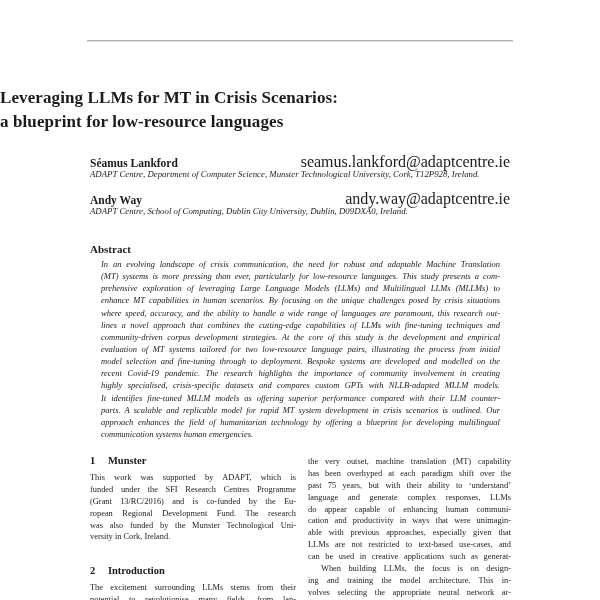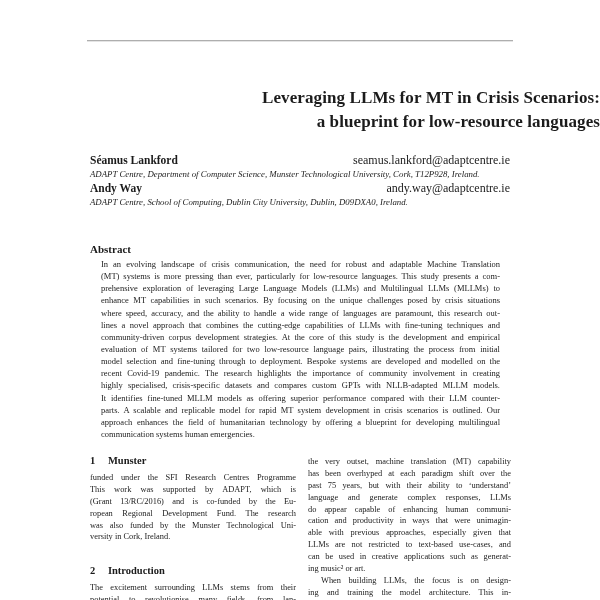--- a/index.html
+++ b/index.html
@@ -13,39 +13,40 @@
     color: #1b1b1b;
     position: relative;
   }
   .page-top-border {
     position: absolute; top: 40px; left: 87px; width: 426px; height: 1px;
     background: #aeaeae;
     box-shadow: 0 1px 0 #e4e4e4;
   }
   .title-block {
     position: absolute; top: 86px; left: 0; width: 600px;
-    text-align: right; font-weight: bold; font-size: 17px; line-height: 24px;
+    text-align: left; font-weight: bold; font-size: 17px; line-height: 24px;
     letter-spacing: 0.1px;
   }
   .authors-block { position: absolute; top: 153px; left: 90px; width: 420px; }
   .author-row {
     display: flex; justify-content: space-between; align-items: baseline;
     height: 13px;
   }
   .author-name { font-weight: bold; font-size: 11.5px; }
-  .author-email { font-size: 12px; }
+  .author-email { font-size: 16px; }
   .author-affil { font-size: 8.8px; height: 11px; margin-top: 3px; font-style: italic; }
-  .author-row.second { margin-top: 1px; }
+  .author-row.second { margin-top: 10px; }
   .abstract-heading {
     position: absolute; top: 243px; left: 90px;
     font-weight: bold; font-size: 11px;
   }
   .abstract-body {
     position: absolute; top: 258px; left: 101px; width: 399px;
     font-size: 8.5px;
+    font-style: italic;
   }
   .abstract-body .tline { line-height: 12.15px; height: 12.15px; }
   .tline { white-space: normal; overflow: hidden; }
   .just { text-align: justify; text-align-last: justify; }
   .col-left  { position: absolute; top: 455px; left: 90px;  width: 206px; }
   .col-right { position: absolute; top: 456px; left: 308px; width: 203px; }
   .col-left .tline, .col-right .tline { font-size: 8.4px; line-height: 11.9px; height: 11.9px; }
   .section-heading {
     font-weight: bold; font-size: 10.5px; height: 13px; margin-bottom: 4px;
   }
@@ -76,43 +77,43 @@
     <span class="author-email">andy.way@adaptcentre.ie</span>
   </div>
   <div class="author-affil">ADAPT Centre, School of Computing, Dublin City University, Dublin, D09DXA0, Ireland.</div>
 </div>
 
 <div class="abstract-heading">Abstract</div>
 <div class="abstract-body">
     <div class="tline just">In an evolving landscape of crisis communication, the need for robust and adaptable Machine Translation</div>
     <div class="tline just">(MT) systems is more pressing than ever, particularly for low-resource languages. This study presents a com-</div>
     <div class="tline just">prehensive exploration of leveraging Large Language Models (LLMs) and Multilingual LLMs (MLLMs) to</div>
-    <div class="tline just">enhance MT capabilities in such scenarios. By focusing on the unique challenges posed by crisis situations</div>
+    <div class="tline just">enhance MT capabilities in human scenarios. By focusing on the unique challenges posed by crisis situations</div>
     <div class="tline just">where speed, accuracy, and the ability to handle a wide range of languages are paramount, this research out-</div>
     <div class="tline just">lines a novel approach that combines the cutting-edge capabilities of LLMs with fine-tuning techniques and</div>
     <div class="tline just">community-driven corpus development strategies. At the core of this study is the development and empirical</div>
     <div class="tline just">evaluation of MT systems tailored for two low-resource language pairs, illustrating the process from initial</div>
     <div class="tline just">model selection and fine-tuning through to deployment. Bespoke systems are developed and modelled on the</div>
     <div class="tline just">recent Covid-19 pandemic. The research highlights the importance of community involvement in creating</div>
     <div class="tline just">highly specialised, crisis-specific datasets and compares custom GPTs with NLLB-adapted MLLM models.</div>
     <div class="tline just">It identifies fine-tuned MLLM models as offering superior performance compared with their LLM counter-</div>
     <div class="tline just">parts. A scalable and replicable model for rapid MT system development in crisis scenarios is outlined. Our</div>
     <div class="tline just">approach enhances the field of humanitarian technology by offering a blueprint for developing multilingual</div>
     <div class="tline">communication systems human emergencies.</div>
   </div>
 
 <div class="col-left">
   <div class="section-block">
     <div class="section-heading">
       <span class="sec-num">1</span>
       <span class="sec-title">Munster</span>
     </div>
     <div class="sec-body">
+        <div class="tline just">This work was supported by ADAPT, which is</div>
         <div class="tline just">funded under the SFI Research Centres Programme</div>
-        <div class="tline just">This work was supported by ADAPT, which is</div>
         <div class="tline just">(Grant 13/RC/2016) and is co-funded by the Eu-</div>
         <div class="tline just">ropean Regional Development Fund. The research</div>
         <div class="tline just">was also funded by the Munster Technological Uni-</div>
         <div class="tline">versity in Cork, Ireland.</div>
       </div>
   </div>
   <div class="section-block">
     <div class="section-heading">
       <span class="sec-num">2</span>
       <span class="sec-title">Introduction</span>
@@ -128,20 +129,19 @@
   <div class="para">
       <div class="tline just">the very outset, machine translation (MT) capability</div>
       <div class="tline just">has been overhyped at each paradigm shift over the</div>
       <div class="tline just">past 75 years, but with their ability to ‘understand’</div>
       <div class="tline just">language and generate complex responses, LLMs</div>
       <div class="tline just">do appear capable of enhancing human communi-</div>
       <div class="tline just">cation and productivity in ways that were unimagin-</div>
       <div class="tline just">able with previous approaches, especially given that</div>
       <div class="tline just">LLMs are not restricted to text-based use-cases, and</div>
       <div class="tline just">can be used in creative applications such as generat-</div>
-      <div class="tline">ing music² or art.</div>
     </div>
   <div class="para indent-first">
       <div class="tline just">When building LLMs, the focus is on design-</div>
       <div class="tline just">ing and training the model architecture. This in-</div>
       <div class="tline just">volves selecting the appropriate neural network ar-</div>
     </div>
 </div>
 
 </body></html>

